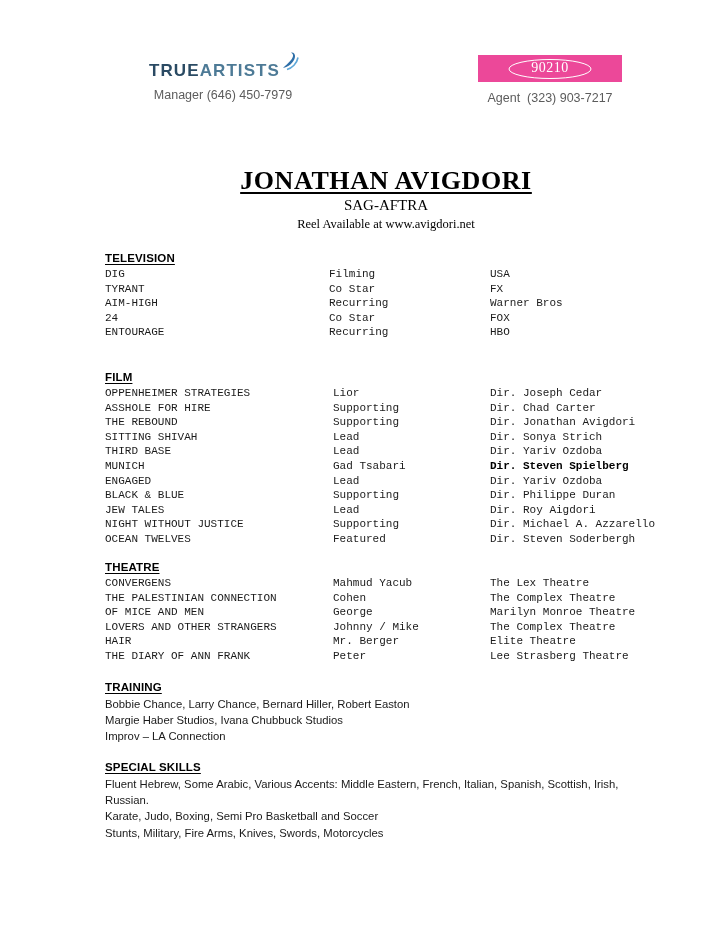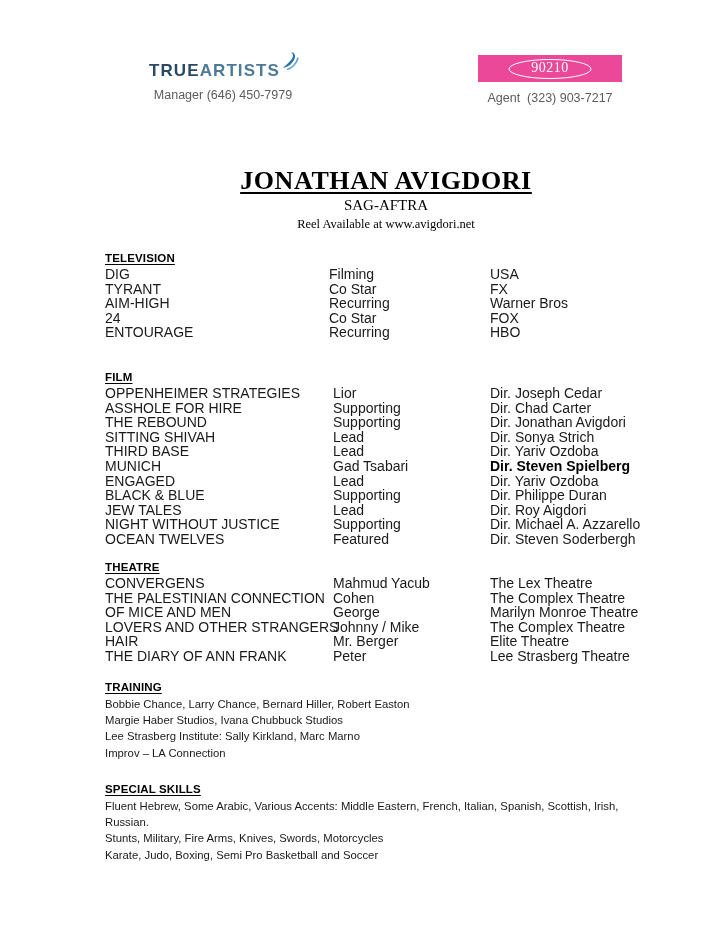--- a/index.html
+++ b/index.html
@@ -138,24 +138,25 @@
     font-weight: bold;
     text-decoration: underline;
     text-underline-offset: 2px;
     letter-spacing: 0.15px;
     margin-bottom: 3px;
     color: #000;
   }
   .credit-row {
     position: relative;
     height: 14.6px;
-    font-size: 14px;
+    font-size: 11px;
     line-height: 14.6px;
     color: #1a1a1a;
     white-space: nowrap;
+    font-family: Liberation Mono, monospace;
   }
   .c1 { position: absolute; left: 0px; }
   .c2 { position: absolute; }
   .c3 { position: absolute; }
   .credit-row.bold-dir .c3 { font-weight: bold; color: #000; }
 
   
   .section.tv      .c2 { left: 224px; }
   .section.tv      .c3 { left: 385px; }
   .section.film    .c2 { left: 228px; }
@@ -335,27 +336,26 @@
           <span class="c3">Lee Strasberg Theatre</span>
         </div>
       </div>
   </div>
 
   <div class="section training" id="sec-training" style="top:681px;">
     <div class="section-title">TRAINING</div>
     <div id="training-lines">
         <div class="text-line">Bobbie Chance, Larry Chance, Bernard Hiller, Robert Easton</div>
         <div class="text-line">Margie Haber Studios, Ivana Chubbuck Studios</div>
-        <div class="text-line">Lee Strasberg Institute: Sally Kirkland, Marc Marno</div>
         <div class="text-line">Improv – LA Connection</div>
       </div>
   </div>
 
-  <div class="section skills" id="sec-skills" style="top:783px;">
+  <div class="section skills" id="sec-skills" style="top:761px;">
     <div class="section-title">SPECIAL SKILLS</div>
     <div id="skills-lines">
         <div class="text-line wrap">Fluent Hebrew, Some Arabic, Various Accents: Middle Eastern, French, Italian, Spanish, Scottish, Irish, Russian.</div>
+        <div class="text-line">Karate, Judo, Boxing, Semi Pro Basketball and Soccer</div>
         <div class="text-line">Stunts, Military, Fire Arms, Knives, Swords, Motorcycles</div>
-        <div class="text-line">Karate, Judo, Boxing, Semi Pro Basketball and Soccer</div>
       </div>
   </div>
 
 </div>
 
 </body></html>

